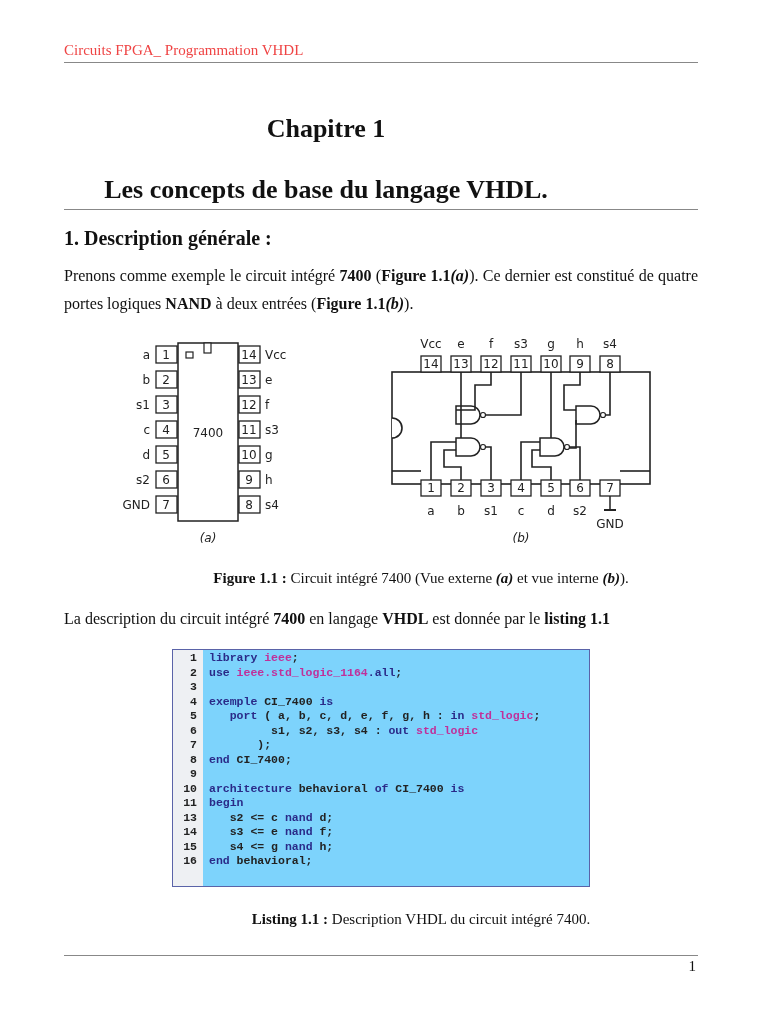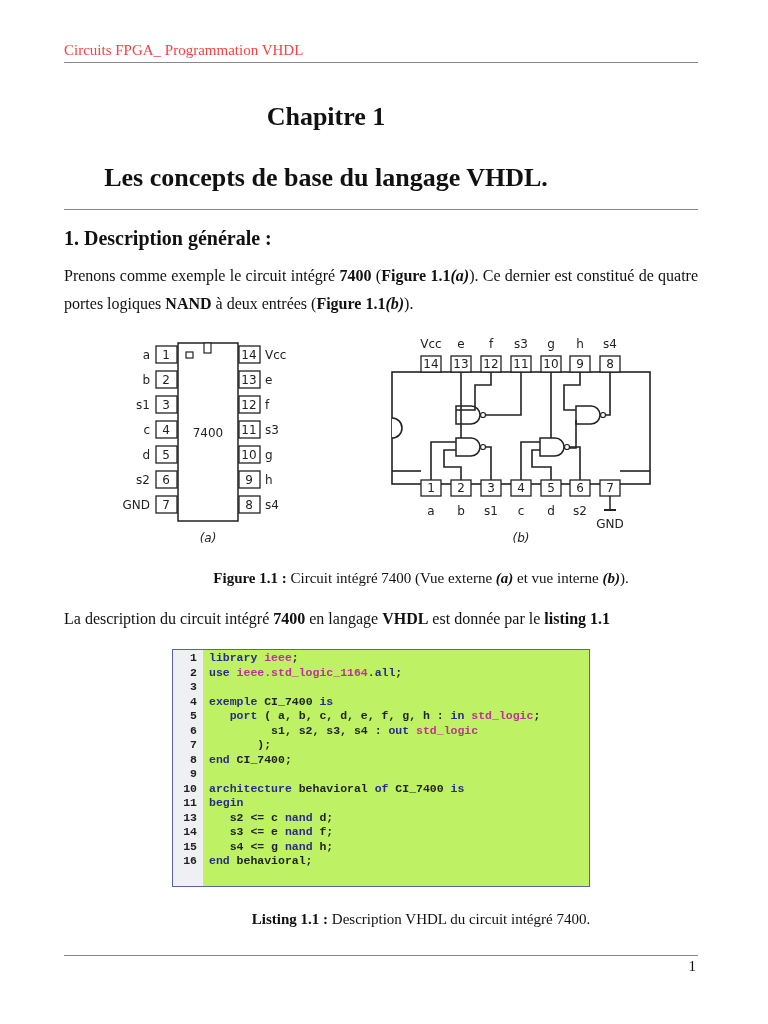--- a/index.html
+++ b/index.html
@@ -1,28 +1,28 @@
 <!DOCTYPE html>
 <html><head>
 <meta charset="utf-8">
 <style>
   html, body { margin:0; padding:0; background:#fff; }
   body { width:768px; height:1024px; position:relative; overflow:hidden;
          font-family:"Liberation Serif", serif; color:#111; }
   .abs { position:absolute; }
   .header-text { left:64px; top:42px; font-size:15px; color:#ef4444; }
   .rule { left:64px; width:634px; height:0; border-top:1.5px solid #888; }
-  .chap { left:0; width:652px; text-align:center; font-weight:bold; font-size:26px; }
+  .chap { left:0; width:652px; text-align:center; font-weight:bold; font-size:26px;margin-top:12px; }
   .section { left:64px; top:227px; font-size:20px; font-weight:bold; }
   .para { left:64px; width:634px; font-size:16px; line-height:28px; text-align:justify; }
   .para b { font-weight:bold; }
   .caption { left:0; width:768px; text-align:center; font-size:15px;padding-left:37px; }
   .pgnum { right:72px; top:958px; font-size:15px; }
   .listing { left:172px; top:649px; width:418px; height:238px; border:1.5px solid #5a63a8;
-             background:#bef264; box-sizing:border-box; }
+             background:#7dd3fc; box-sizing:border-box; }
   .gutter { position:absolute; left:0; top:0; width:30px; height:100%; background:#eef0f3; }
   .code { position:absolute; left:0; top:1px; font-family:"Liberation Mono", monospace; font-size:11.5px; font-weight:bold; }
   .cl { height:14.5px; line-height:14.5px; white-space:pre; position:relative; }
   .ln { display:inline-block; width:24px; text-align:right; color:#222; padding-right:12px; }
   .kw { color:#2a2a88; }
   .ty { color:#c0309a; }
   .tx { color:#222; }
   .fig-label { font-family:"DejaVu Sans", sans-serif; font-size:12px; fill:#222; }
 </style>
 </head>

